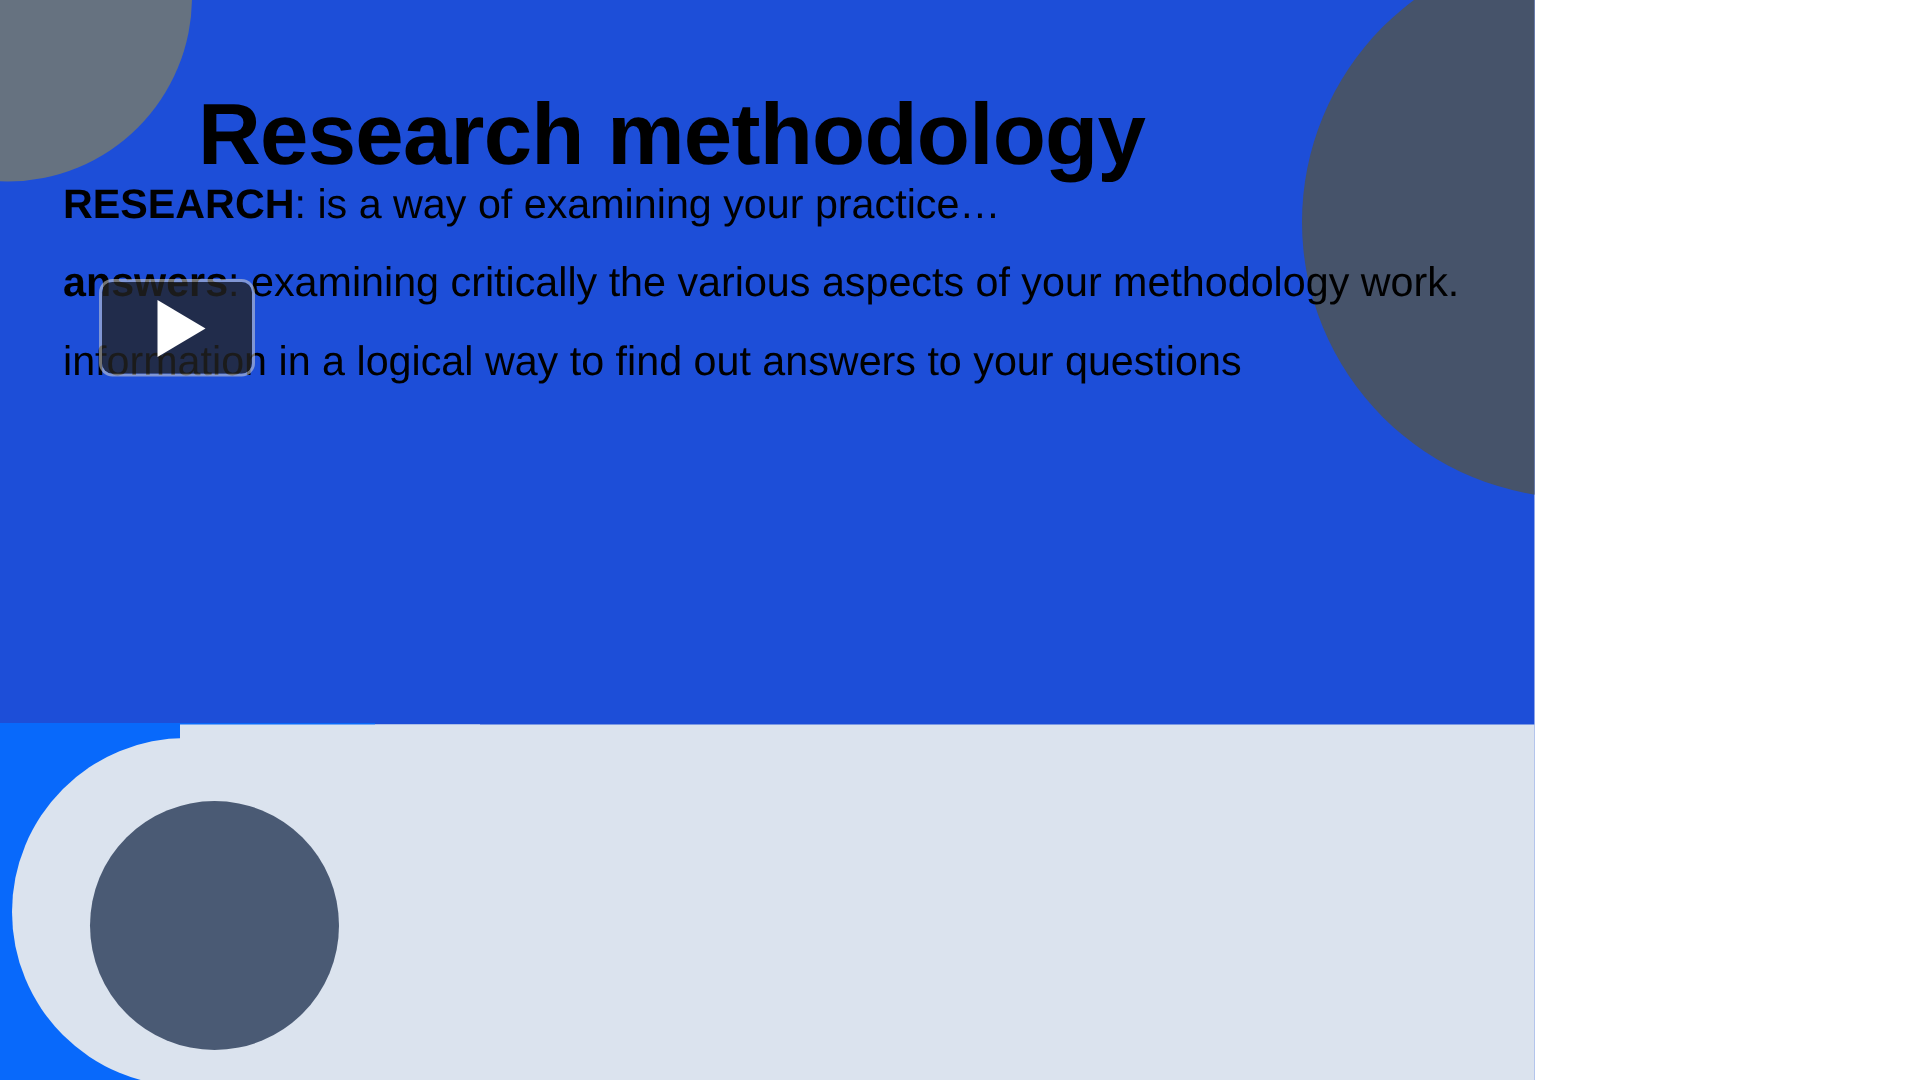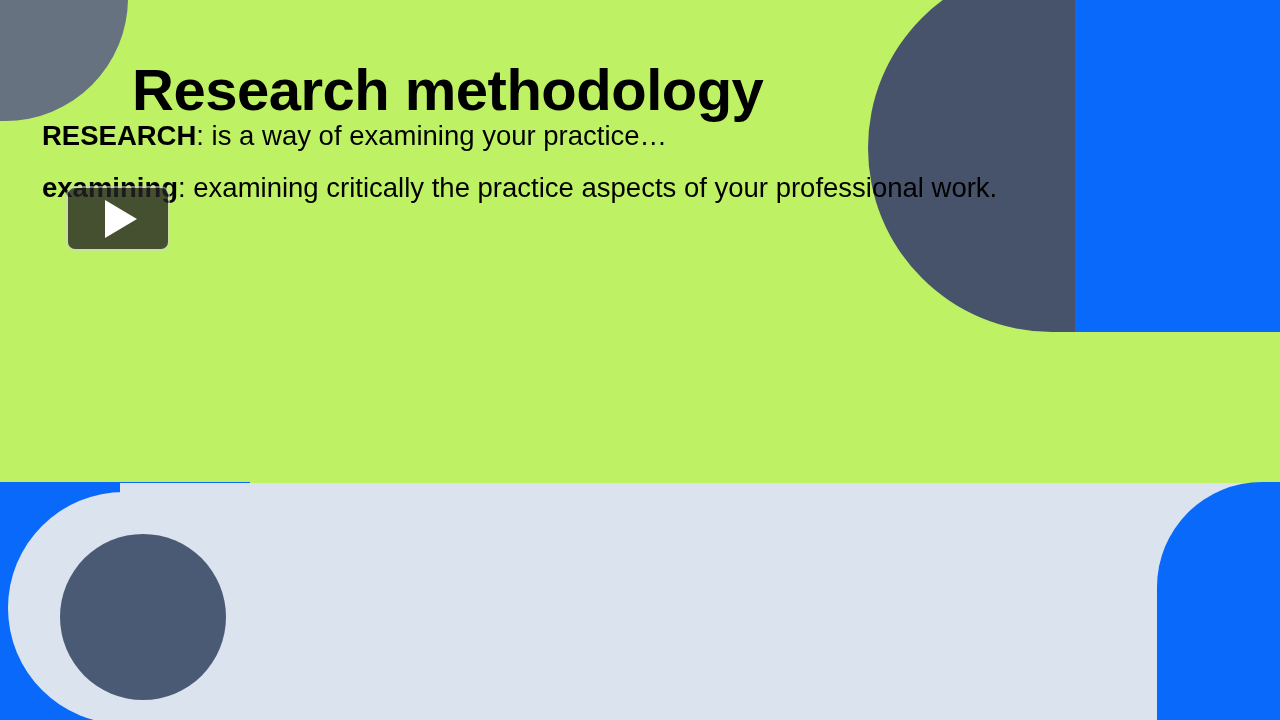--- a/index.html
+++ b/index.html
@@ -6,24 +6,24 @@
     margin: 0;
     padding: 0;
     background: #ffffff;
   }
   body {
     font-family: "Liberation Sans", sans-serif;
   }
 
   #slide {
     position: relative;
-    width: 1280px;
+    width: 1023px;
     height: 720px;
     overflow: hidden;
-    background: #bef264;
+    background: #1d4ed8;
   }
 
   
   .deco { position: absolute; }
 
   
   #deco-circle-topleft {
     left: -118px;
     top: -125px;
     width: 246px;
@@ -199,24 +199,27 @@
     <h1 id="page-title">Research methodology</h1>
 
     <div id="body-copy">
 
       <p class="para">
         <b>RESEARCH</b><span>: is a way of examining your practice…</span>
       </p>
 
 
       <p class="para">
-        <b>examining</b><span>: examining critically the practice aspects of your professional work.</span>
+        <b>answers</b><span>: examining critically the various aspects of your methodology work.</span>
       </p>
 
 
+      <p class="para">
+        <span>information in a logical way to find out answers to your questions</span>
+      </p>
 
     </div>
 
     <div id="video-play-overlay" title="Play">
       <span id="play-triangle"></span>
     </div>
 
   </div>
 </div>
 

